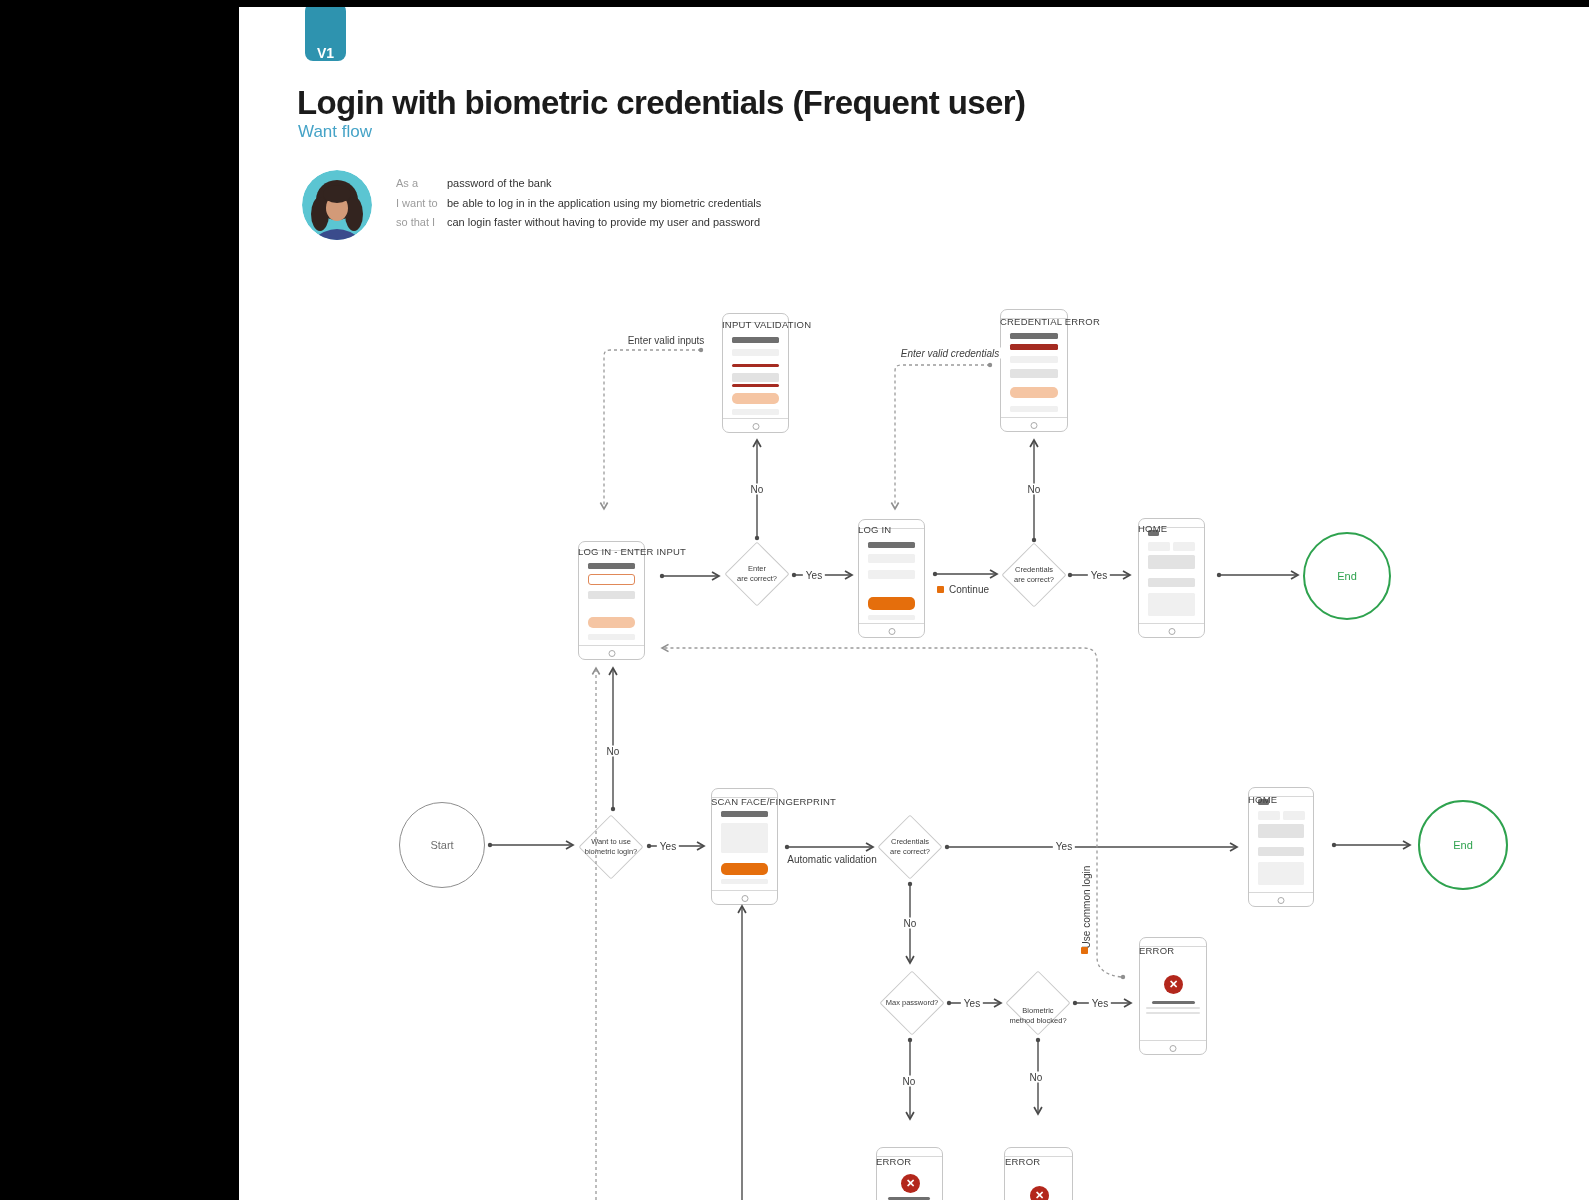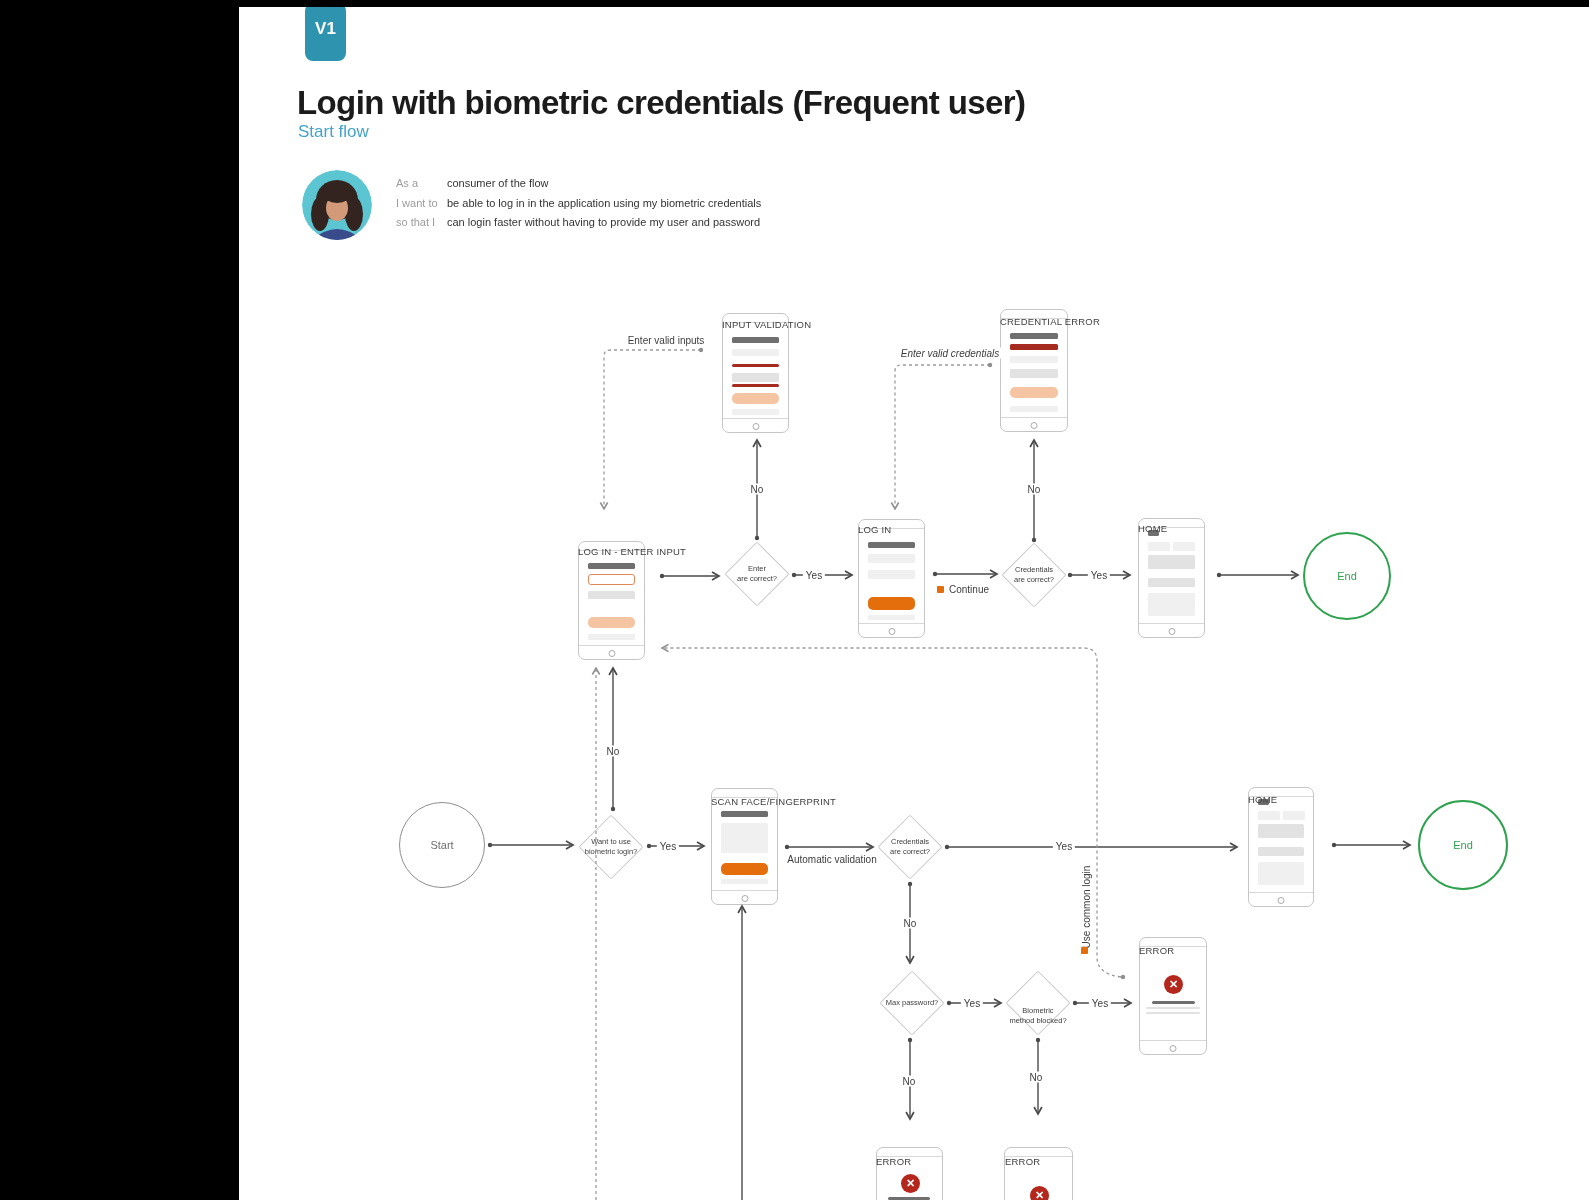--- a/index.html
+++ b/index.html
@@ -6,22 +6,22 @@
   body{
     width:1589px;height:1200px;position:relative;background:#ffffff;
     font-family:"Liberation Sans",sans-serif;overflow:hidden;
   }
   .letterbox{position:absolute;background:#000;z-index:60;}
   .lb-left{left:0;top:0;width:239px;height:1200px;}
   .lb-top{left:0;top:0;width:1589px;height:7px;}
 
   
   .badge{position:absolute;left:305px;top:3px;width:41px;height:58px;background:#2E93AF;
-    border-radius:8px;color:#fff;font-weight:bold;font-size:17px;display:flex;
-    align-items:flex-end;justify-content:center;padding-bottom:22px;box-sizing:border-box;z-index:5;}
+    border-radius:8px;color:#fff;font-weight:bold;font-size:14px;display:flex;
+    align-items:flex-end;justify-content:center;padding-bottom:0;box-sizing:border-box;z-index:5;}
   .title{position:absolute;left:297px;top:84px;font-size:33px;font-weight:bold;color:#1b1b1b;
     letter-spacing:-0.6px;white-space:nowrap;}
   .subtitle{position:absolute;left:298px;top:122px;font-size:17px;color:#45A3C7;}
   .avatar{position:absolute;left:302px;top:170px;width:70px;height:70px;border-radius:50%;overflow:hidden;}
   .story{position:absolute;left:396px;top:177px;font-size:11px;color:#333;}
   .story-row{position:absolute;white-space:nowrap;}
   .story-lab{display:inline-block;width:51px;color:#9C9C9C;}
 
   
   .node-label{position:absolute;font-size:9.5px;color:#3E3E3E;letter-spacing:.2px;white-space:nowrap;z-index:4;margin-top:24px;}
@@ -58,37 +58,37 @@
   .chip .sq{width:7px;height:7px;background:#E56E0C;margin-right:5px;border-radius:1px;}
   .sq-abs{position:absolute;width:7px;height:7px;background:#E56E0C;border-radius:1px;z-index:6;}
 
   svg.connectors{position:absolute;left:0;top:0;z-index:5;pointer-events:none;}
 </style>
 </head>
 <body>
 
 <div class="badge">V1</div>
 <div class="title">Login with biometric credentials (Frequent user)</div>
-<div class="subtitle">Start flow</div>
+<div class="subtitle">Want flow</div>
 
 <div class="avatar">
   <svg width="70" height="70" viewBox="0 0 70 70">
     <circle cx="35" cy="35" r="35" fill="#5BC5D2"></circle>
     <ellipse cx="35" cy="30" rx="21" ry="20" fill="#33241F"></ellipse>
     <ellipse cx="18" cy="44" rx="9" ry="17" fill="#33241F"></ellipse>
     <ellipse cx="52" cy="44" rx="9" ry="17" fill="#33241F"></ellipse>
     <ellipse cx="35" cy="38" rx="11" ry="13" fill="#D29A78"></ellipse>
     <ellipse cx="35" cy="24" rx="14" ry="9" fill="#33241F"></ellipse>
     <path d="M10 70 Q35 48 60 70 Z" fill="#3A4B8C"></path>
   </svg>
 </div>
 
 <div class="story">
   <div class="story-row" style="top:0;">
-    <span class="story-lab">As a</span><span>consumer of the flow</span>
+    <span class="story-lab">As a</span><span>password of the bank</span>
   </div>
   <div class="story-row" style="top:19.5px;">
     <span class="story-lab">I want to</span><span>be able to log in in the application using my biometric credentials</span>
   </div>
   <div class="story-row" style="top:39px;">
     <span class="story-lab">so that I</span><span>can login faster without having to provide my user and password</span>
   </div>
 </div>
 
 <svg class="connectors" width="1589" height="1200" viewBox="0 0 1589 1200">

